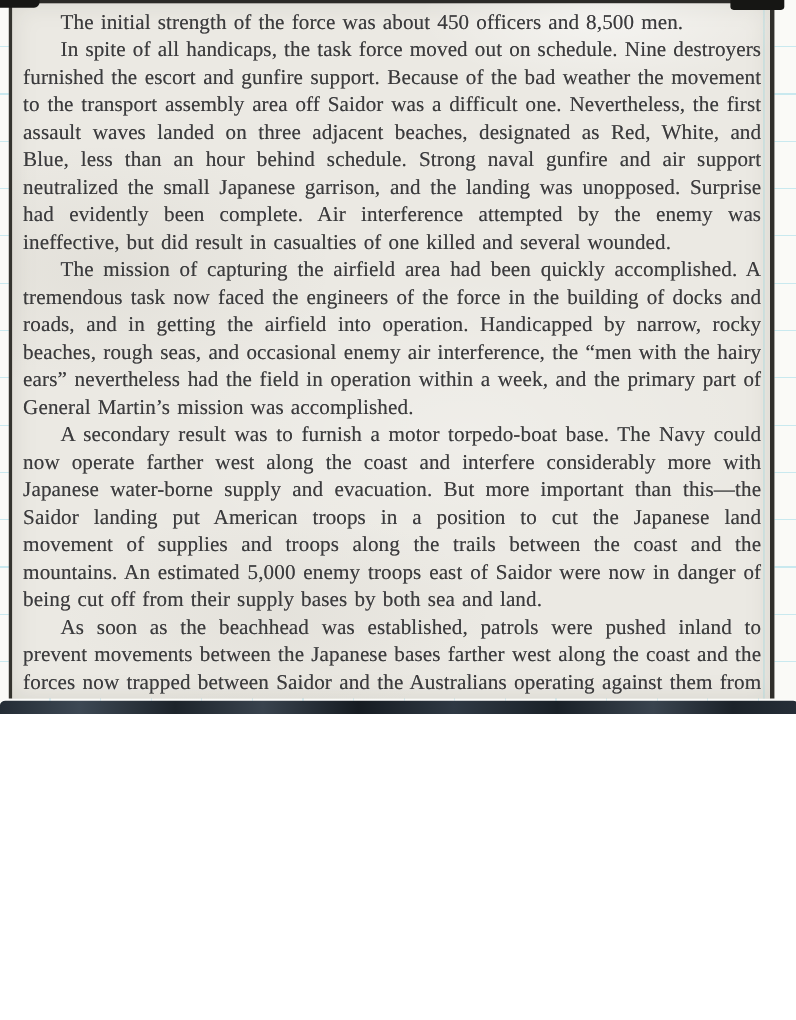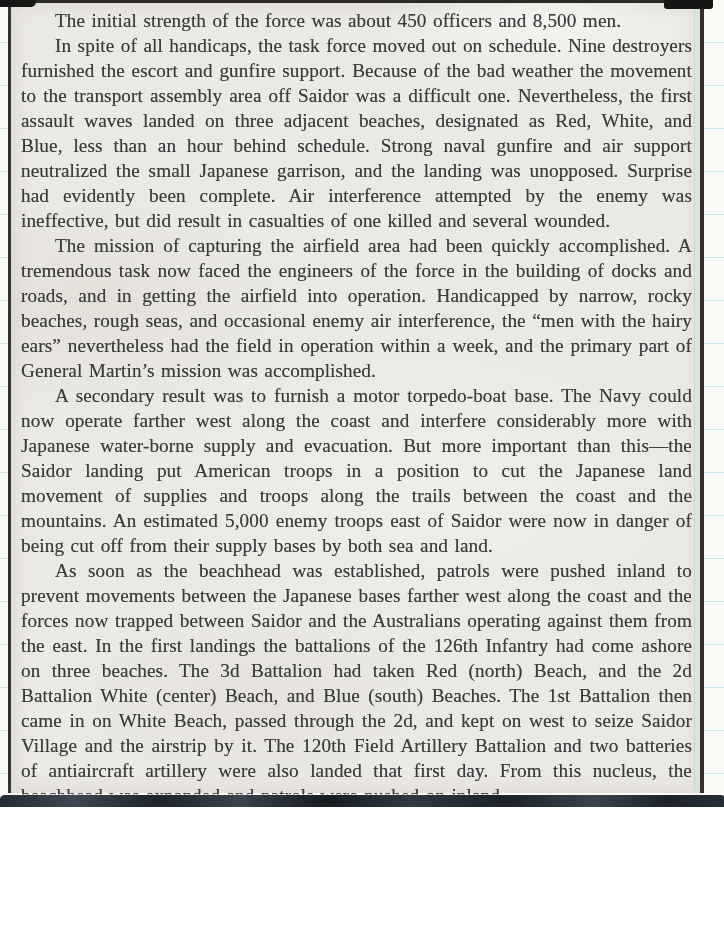--- a/index.html
+++ b/index.html
@@ -3,21 +3,21 @@
 <meta charset="utf-8">
 <style>
   html, body {
     margin: 0;
     padding: 0;
     background: #ffffff;
   }
   .scan {
     position: relative;
     width: 724px;
-    height: 807px;
+    height: 649px;
     overflow: hidden;
     
     background-color: #fafaf7;
     background-image:
       repeating-linear-gradient(to bottom, transparent 0px, transparent 42px, #c9e9ef 42px, #c9e9ef 43px),
       repeating-linear-gradient(to right, transparent 0px, transparent 45px, #cdebf1 45px, #cdebf1 46px);
     font-family: "Liberation Serif", "DejaVu Serif", serif;
   }
 
   

